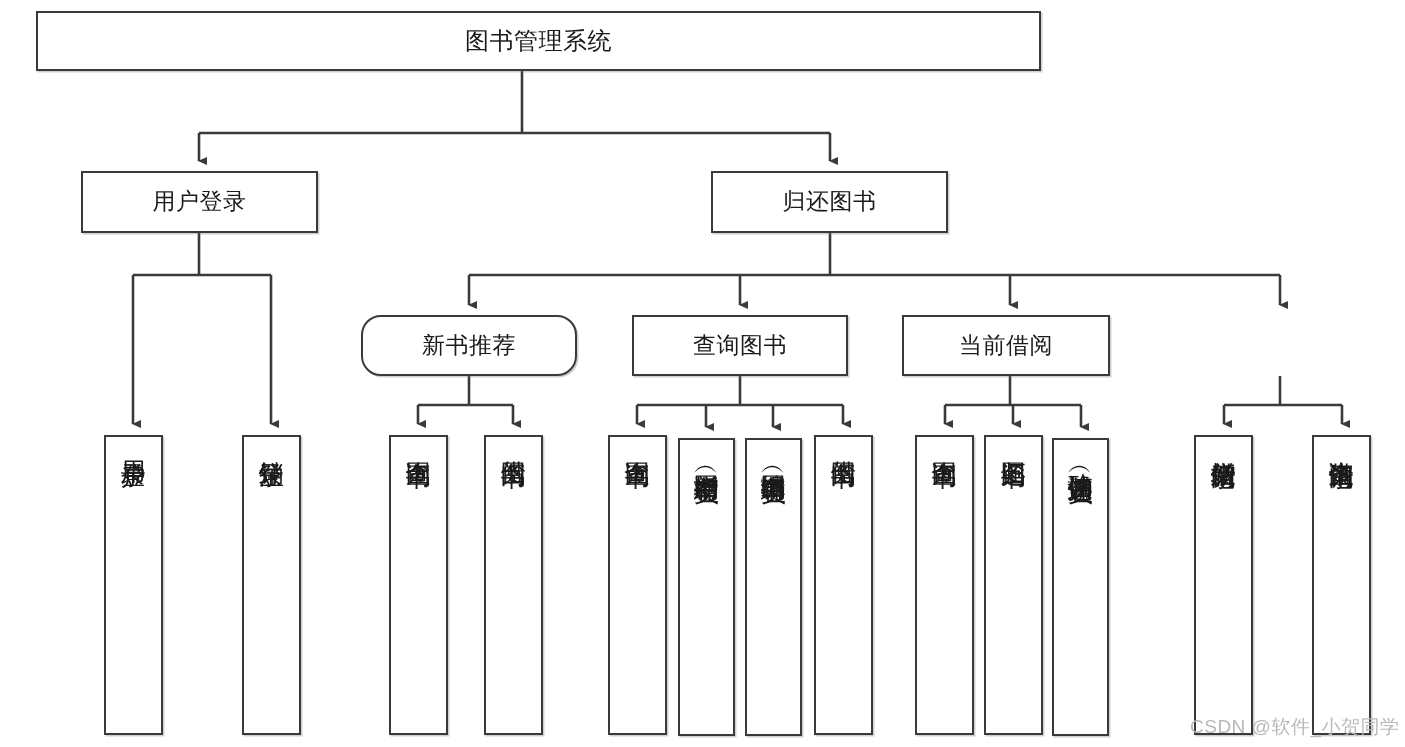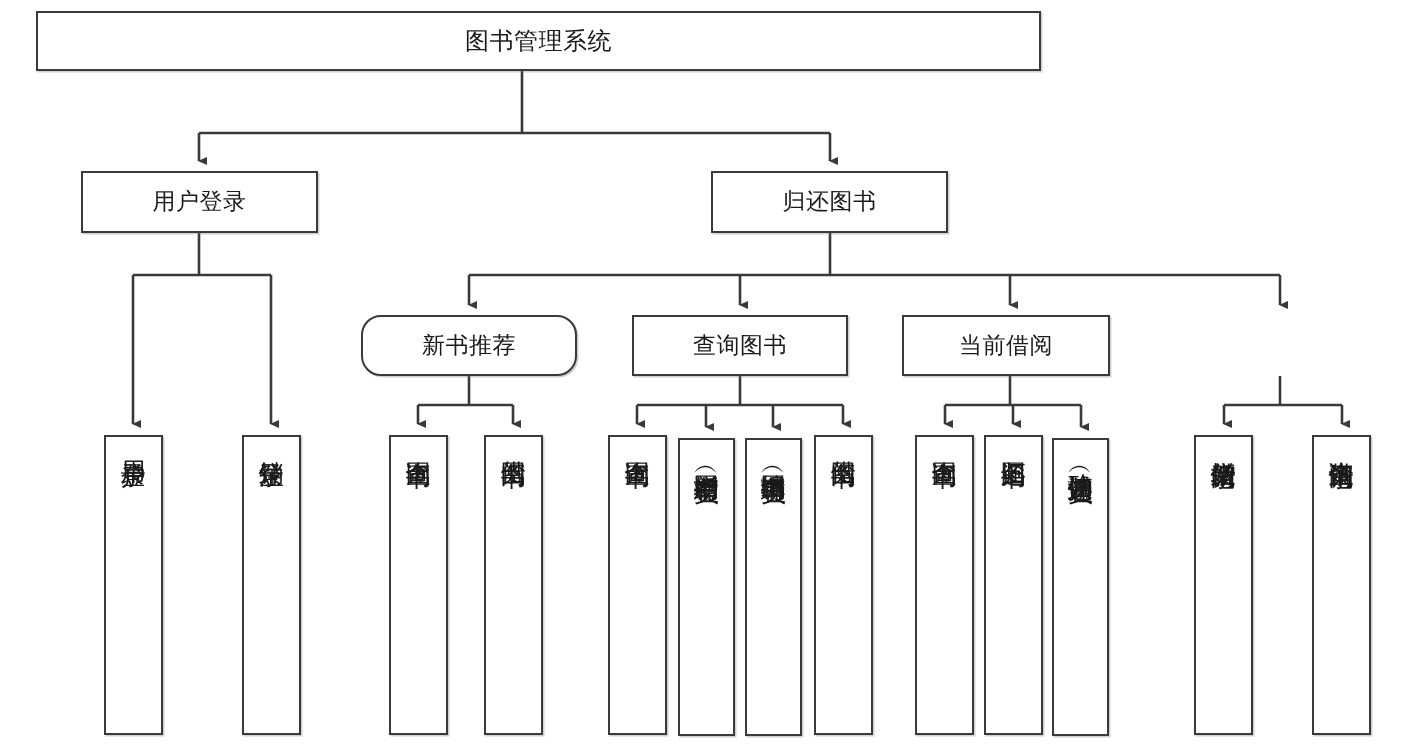--- a/index.html
+++ b/index.html
@@ -203,14 +203,15 @@
   </div>
 
   <div class="node leaf" style="left:1194px; top:435px; width:59px; height:300px;">
     <span class="lbl">新增借阅记录</span>
   </div>
 
   <div class="node leaf" style="left:1312px; top:435px; width:59px; height:300px;">
     <span class="lbl">查询借阅记录</span>
   </div>
 
+  <div class="watermark" style="left:1190px; top:714px;">CSDN @软件_小贺同学</div>
 
 </div>
 
 </body></html>

